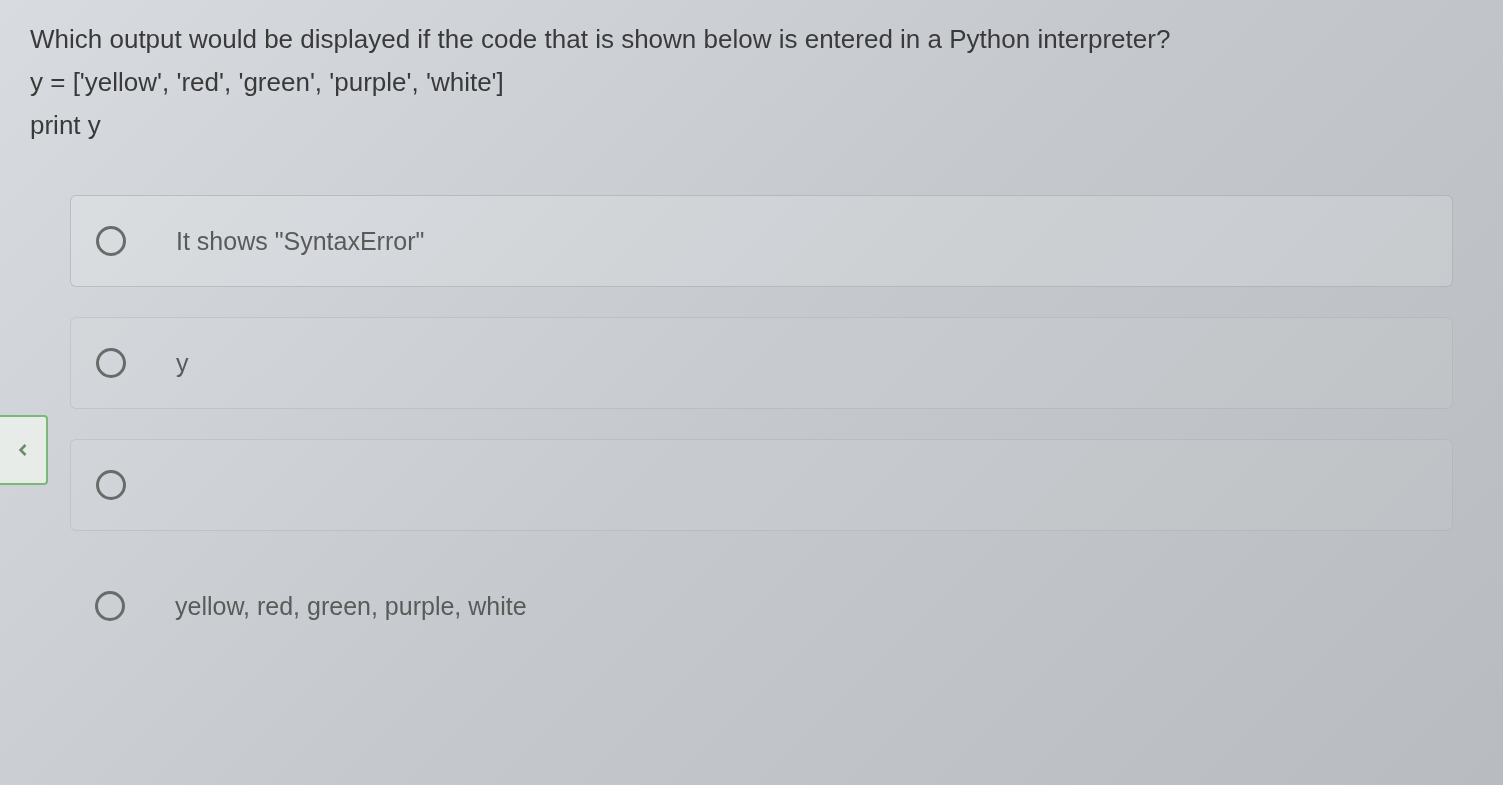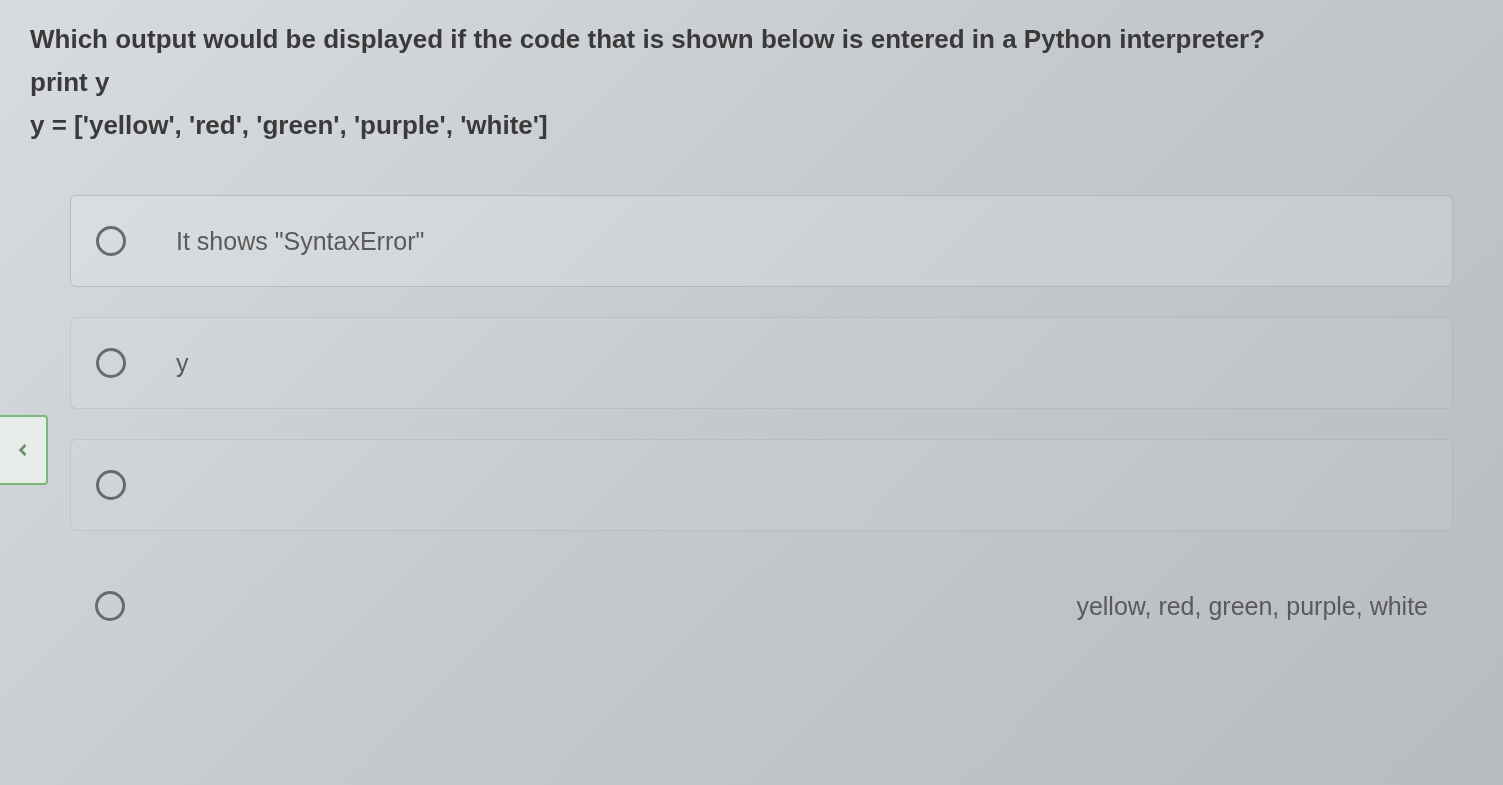--- a/index.html
+++ b/index.html
@@ -16,21 +16,20 @@
       padding: 20px 30px;
       color: #4a4a4a;
       position: relative;
     }
     
     .question-text {
       font-size: 26px;
       line-height: 1.5;
       color: #3a3a3a;
       margin-bottom: 50px;
-      font-weight: bold;
     }
     
     .question-text > div {
       margin-bottom: 4px;
     }
     
     .options-container {
       margin-left: 40px;
       margin-right: 20px;
     }
@@ -85,41 +84,41 @@
     .nav-button svg {
       width: 20px;
       height: 28px;
     }
   </style>
 </head>
 <body>
 
 <div class="question-text">
   <div>Which output would be displayed if the code that is shown below is entered in a Python interpreter?</div>
+  <div>y = ['yellow', 'red', 'green', 'purple', 'white']</div>
   <div>print y</div>
-  <div>y = ['yellow', 'red', 'green', 'purple', 'white']</div>
 </div>
 
 <div class="options-container">
 
   <div class="option">
     <div class="radio-circle"></div>
     <div class="option-text">It shows "SyntaxError"</div>
   </div>
 
   <div class="option no-border">
     <div class="radio-circle"></div>
     <div class="option-text">y</div>
   </div>
 
   <div class="option no-border">
     <div class="radio-circle"></div>
   </div>
 
-  <div class="option no-border" style="border:none; background:transparent; padding-bottom:10px;justify-content:space-between;">
+  <div class="option no-border" style="border:none; background:transparent; padding-bottom:10px;">
     <div class="radio-circle"></div>
     <div class="option-text">yellow, red, green, purple, white</div>
   </div>
 
 </div>
 
 <div class="nav-button">
   <svg viewBox="0 0 24 24" fill="none" stroke="#6a8a6a" stroke-width="3">
     <polyline points="15 18 9 12 15 6"></polyline>
   </svg>

